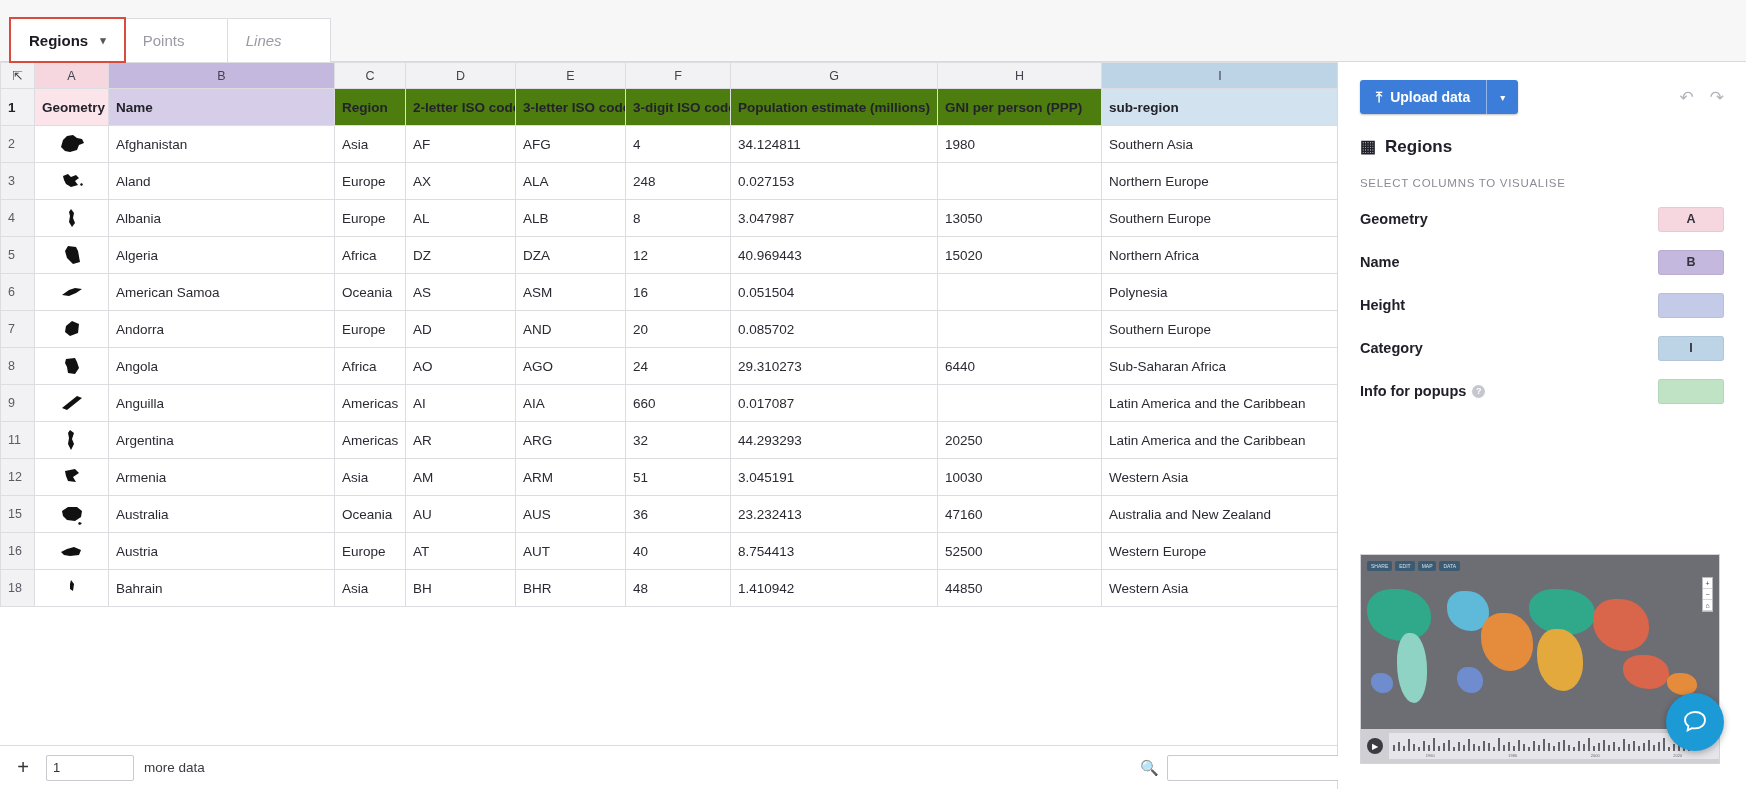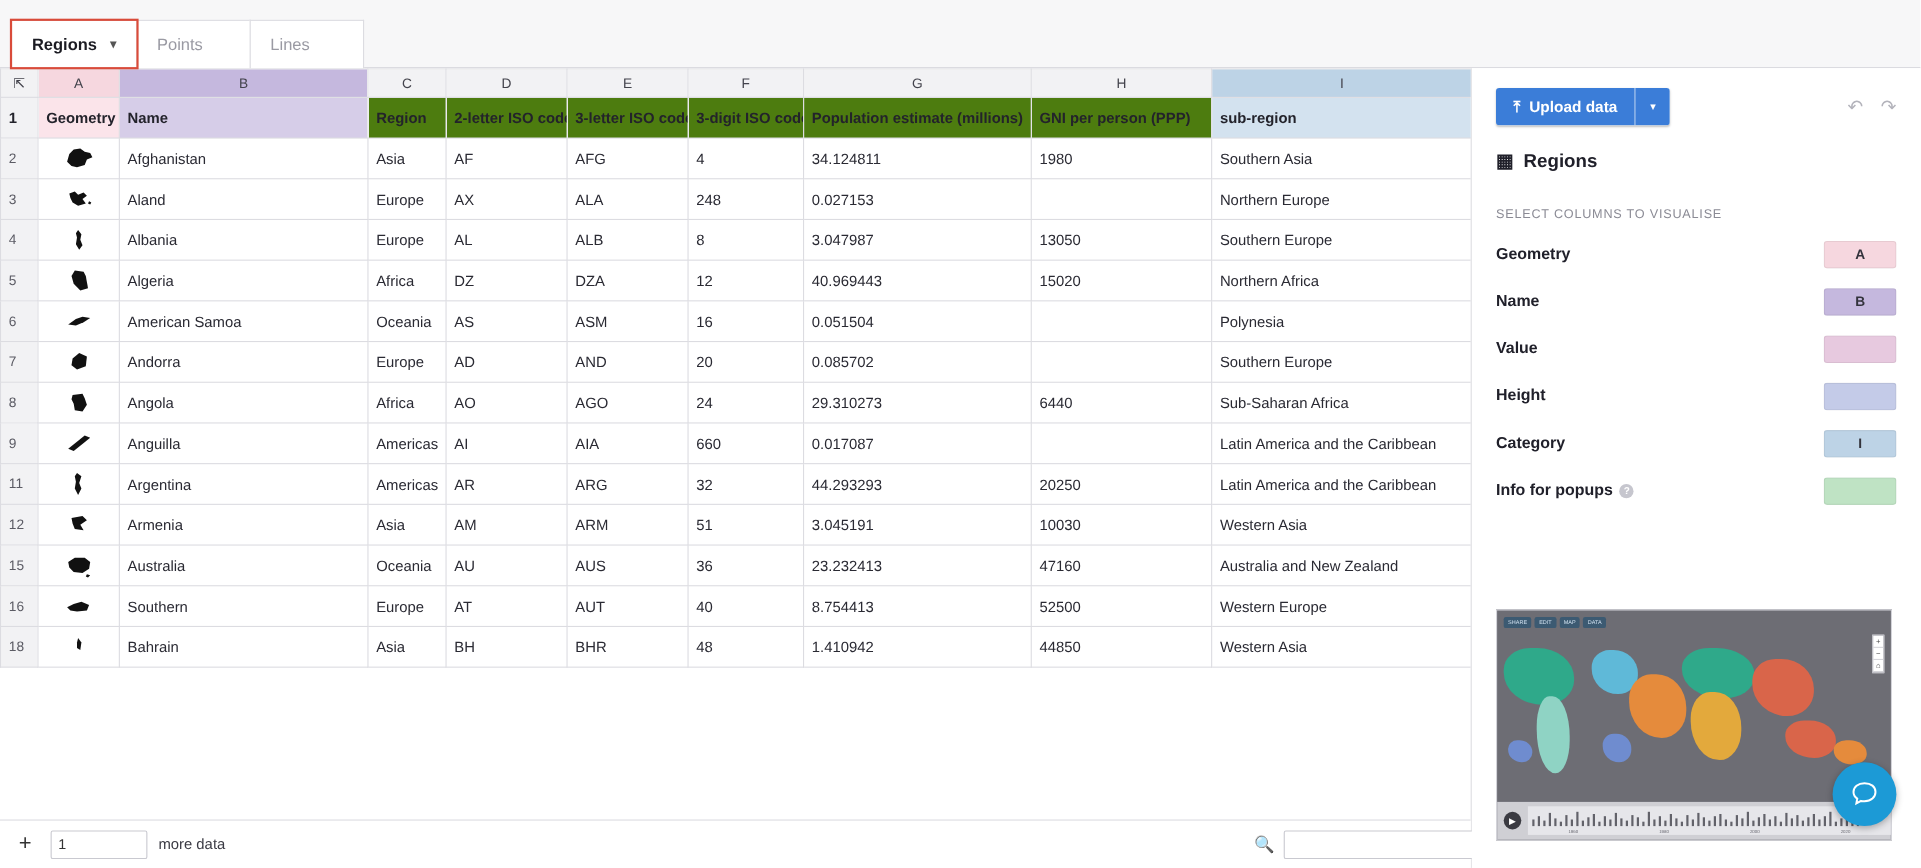--- a/index.html
+++ b/index.html
@@ -49,21 +49,21 @@
     font-weight: bold;
     outline: 2px solid #d94b3a;
     outline-offset: -1px;
     z-index: 3;
   }
   .tab .chev {
     font-size: 11px;
     color: #555;
   }
   .tab.t-points { min-width: 104px; }
-  .tab.t-lines  { min-width: 104px; }
+  .tab.t-lines  { min-width: 104px; font-style: italic; }
   .tab.t-inset  { min-width: 176px; }
 
   
   .body {
     flex: 1 1 auto;
     display: flex;
     min-height: 0;
   }
 
   
@@ -259,21 +259,21 @@
   .panel-title {
     margin-top: 22px;
     display: flex;
     align-items: center;
     gap: 9px;
     font-size: 17px;
     font-weight: bold;
     color: #20202a;
   }
   .panel-sub {
-    margin-top: 32px;
+    margin-top: 20px;
     font-size: 11.5px;
     letter-spacing: .7px;
     color: #8b8b95;
     text-transform: uppercase;
   }
   .col-row {
     margin-top: 17px;
     display: flex;
     align-items: center;
     height: 26px;
@@ -640,21 +640,21 @@
               <td>Australia and New Zealand</td>
             </tr>
 
             <tr>
               <td class="rownum">16</td>
               <td class="geo">
                 <svg width="34" height="26" viewBox="0 0 34 26">
                     <path fill="#111" d="M6 14 L12 11 L19 9 L26 12 L24 17 L15 18 L9 17 Z"></path>
                   </svg>
               </td>
-              <td>Southern</td>
+              <td>Austria</td>
               <td>Europe</td>
               <td>AT</td>
               <td>AUT</td>
               <td>40</td>
               <td>8.754413</td>
               <td>52500</td>
               <td>Western Europe</td>
             </tr>
 
 
@@ -711,24 +711,20 @@
 
       <div class="panel-sub">SELECT COLUMNS TO VISUALISE</div>
 
       <div class="col-row">
         <div class="col-label">Geometry</div>
         <div class="col-chip" style="background:#f6d7df">A</div>
       </div>
       <div class="col-row">
         <div class="col-label">Name</div>
         <div class="col-chip" style="background:#c5b8de">B</div>
-      </div>
-      <div class="col-row">
-        <div class="col-label">Value</div>
-        <div class="col-chip" style="background:#e7c9df"></div>
       </div>
       <div class="col-row">
         <div class="col-label">Height</div>
         <div class="col-chip" style="background:#c4cbe8"></div>
       </div>
       <div class="col-row">
         <div class="col-label">Category</div>
         <div class="col-chip" style="background:#bdd3e6">I</div>
       </div>
       <div class="col-row">

